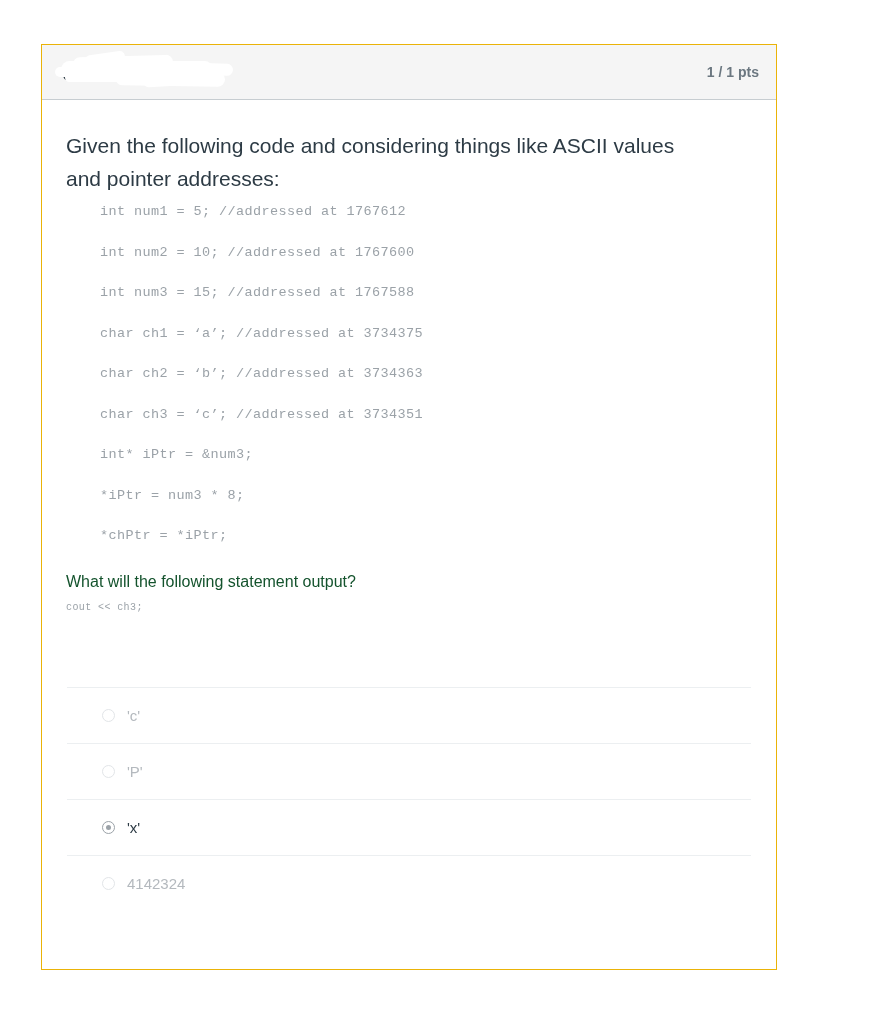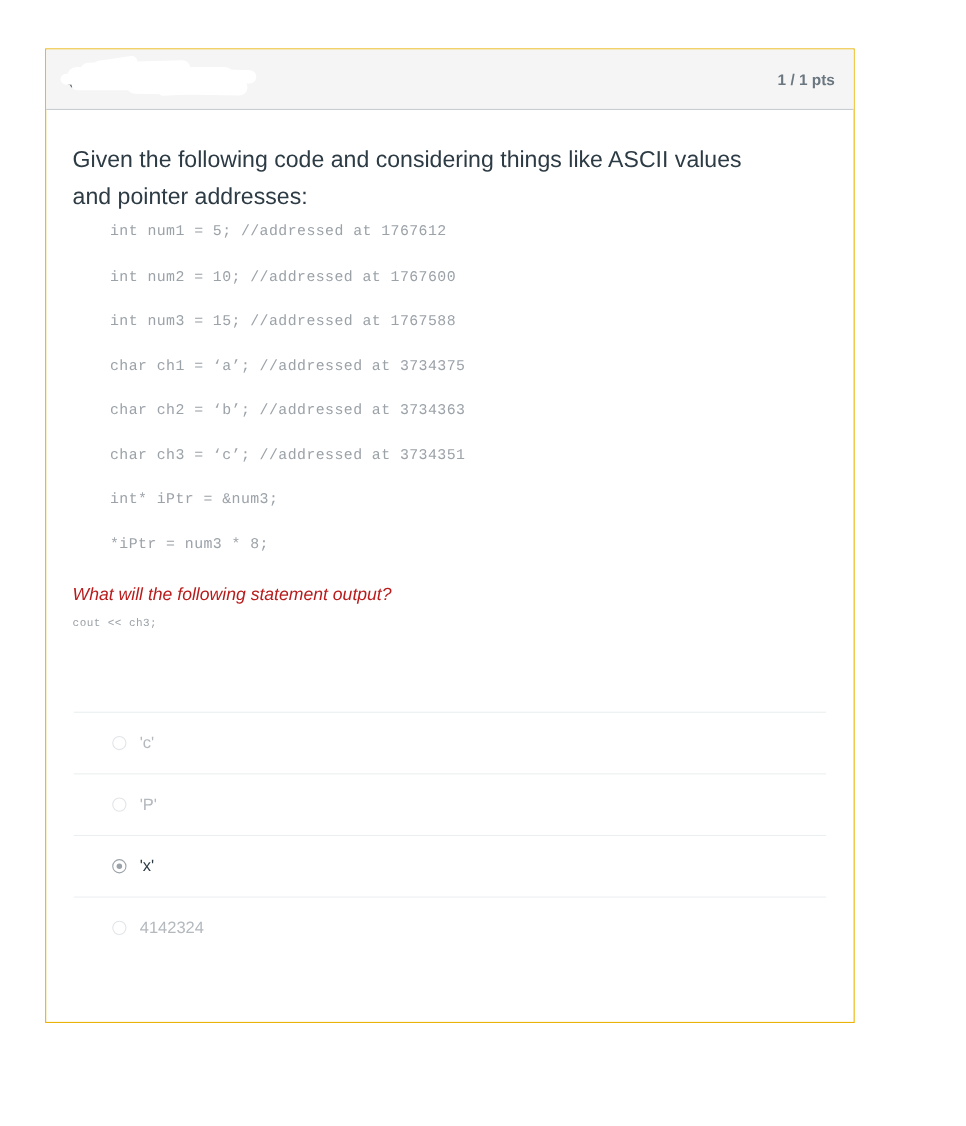--- a/index.html
+++ b/index.html
@@ -118,23 +118,22 @@
     letter-spacing: 0.4px;
     padding: 0 0 0 34px;
     line-height: 1;
     margin: 0 0 27px 0;
     white-space: pre;
   }
 
   .prompt2 {
     font-size: 16px;
     line-height: 1.55;
-    color: #b91c1c;
+    color: #14532d;
     margin: 12px 0 9px 0;
-    font-style: italic;
   }
 
   .code-standalone {
     font-family: "Liberation Mono", "DejaVu Sans Mono", monospace;
     font-size: 10px;
     color: #9ba2a8;
     letter-spacing: 0.4px;
     line-height: 1;
     margin: 0 0 0 0;
     white-space: pre;
@@ -222,20 +221,21 @@
 
       <div class="code-block">
         <div class="code-line">int num1 = 5; //addressed at 1767612</div>
         <div class="code-line">int num2 = 10; //addressed at 1767600</div>
         <div class="code-line">int num3 = 15; //addressed at 1767588</div>
         <div class="code-line">char ch1 = ‘a’; //addressed at 3734375</div>
         <div class="code-line">char ch2 = ‘b’; //addressed at 3734363</div>
         <div class="code-line">char ch3 = ‘c’; //addressed at 3734351</div>
         <div class="code-line">int* iPtr = &amp;num3;</div>
         <div class="code-line">*iPtr = num3 * 8;</div>
+        <div class="code-line">*chPtr = *iPtr;</div>
       </div>
 
       <p class="prompt2">What will the following statement output?</p>
 
       <div class="code-standalone">cout &lt;&lt; ch3;</div>
 
       <div class="answers">
 
         <div class="answer-row">
           <span class="radio"></span>

